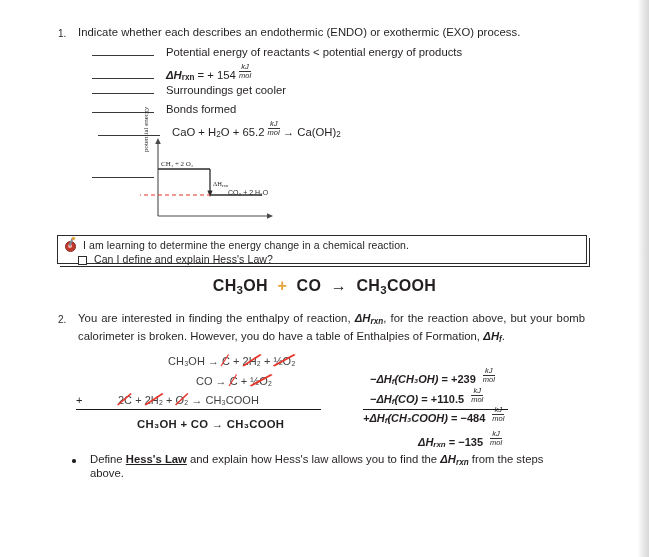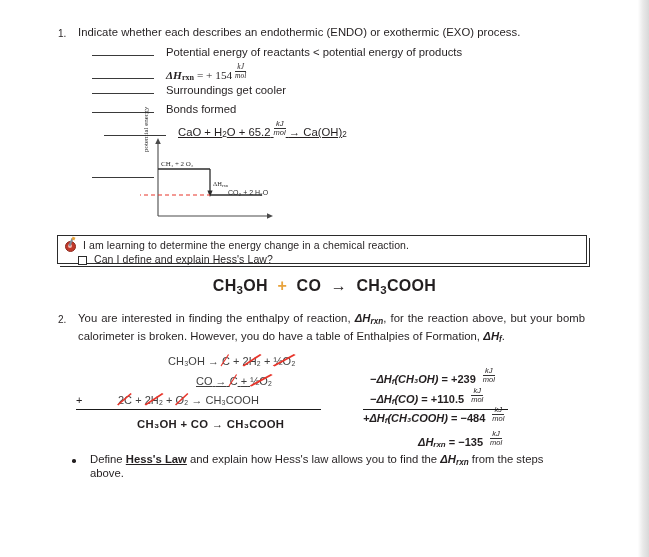--- a/index.html
+++ b/index.html
@@ -216,39 +216,39 @@
 
 
   <div class="q-num" style="left:58px; top:28px;">1.</div>
   <div class="q-text" style="left:78px; top:25px; width:470px;">Indicate whether each describes an endothermic (ENDO) or exothermic (EXO) process.</div>
 
   <div class="answer-line" style="left:92px; top:44px;">
     <span class="blank"></span>
     <span class="answer-label">Potential energy of reactants  &lt;  potential energy of products</span>
   </div>
 
-  <div class="answer-line" style="left:92px; top:63px;font-family:Liberation Serif, serif;">
+  <div class="answer-line" style="left:92px; top:63px;">
     <span class="blank"></span>
     <span class="answer-label">
       <span class="ital bold">ΔH</span><sub class="bold">rxn</sub><span> = + 154</span>
       <span class="frac-sm"><span class="num">kJ</span><span class="den" style="border-top:1px solid #333;">mol</span></span>
     </span>
   </div>
 
   <div class="answer-line" style="left:92px; top:82px;">
     <span class="blank"></span>
     <span class="answer-label">Surroundings get cooler</span>
   </div>
 
   <div class="answer-line" style="left:92px; top:101px;text-align:center;">
     <span class="blank"></span>
     <span class="answer-label">Bonds formed</span>
   </div>
 
-  <div class="answer-line" style="left:104px; top:120px;text-decoration:underline;">
+  <div class="answer-line" style="left:98px; top:120px;">
     <span class="blank"></span>
     <span class="answer-label">
       <span>CaO  +  H</span><sub>2</sub><span>O  + 65.2</span>
       <span class="frac-sm"><span class="num">kJ</span><span class="den" style="border-top:1px solid #333;">mol</span></span>
       <span>→  Ca(OH)</span><sub>2</sub>
     </span>
   </div>
 
   <div class="ed-blank" style="left:92px; top:176px;"></div>
 
@@ -333,21 +333,21 @@
         </svg>
     </span>
   </div>
   <div class="hess-val" style="left:370px; top:355px;">
     <span class="bold">−ΔH</span><sub class="bold">f</sub><span class="bold">(CH₃OH)</span>
     <span class="bold" style="font-style:normal;">=</span>
     <span class="bold" style="font-style:normal;">+239</span>
     <span class="frac-sm" style="margin-left:4px;"><span class="num">kJ</span><span class="den" style="border-top:1px solid #333;">mol</span></span>
   </div>
 
-  <div class="hess-eq" style="left:196px; top:375px;text-decoration:underline;">
+  <div class="hess-eq" style="left:196px; top:375px;">
     <span>CO</span>
     <span>→</span>
     <span class="strike-wrap">
       <span>C</span>
       <svg class="slash" viewBox="0 0 20 20" preserveAspectRatio="none">
           <line x1="2" y1="18" x2="18" y2="2" stroke="#e8342a" stroke-width="2"></line>
         </svg>
     </span>
     <span>+</span>
     <span class="strike-wrap">

